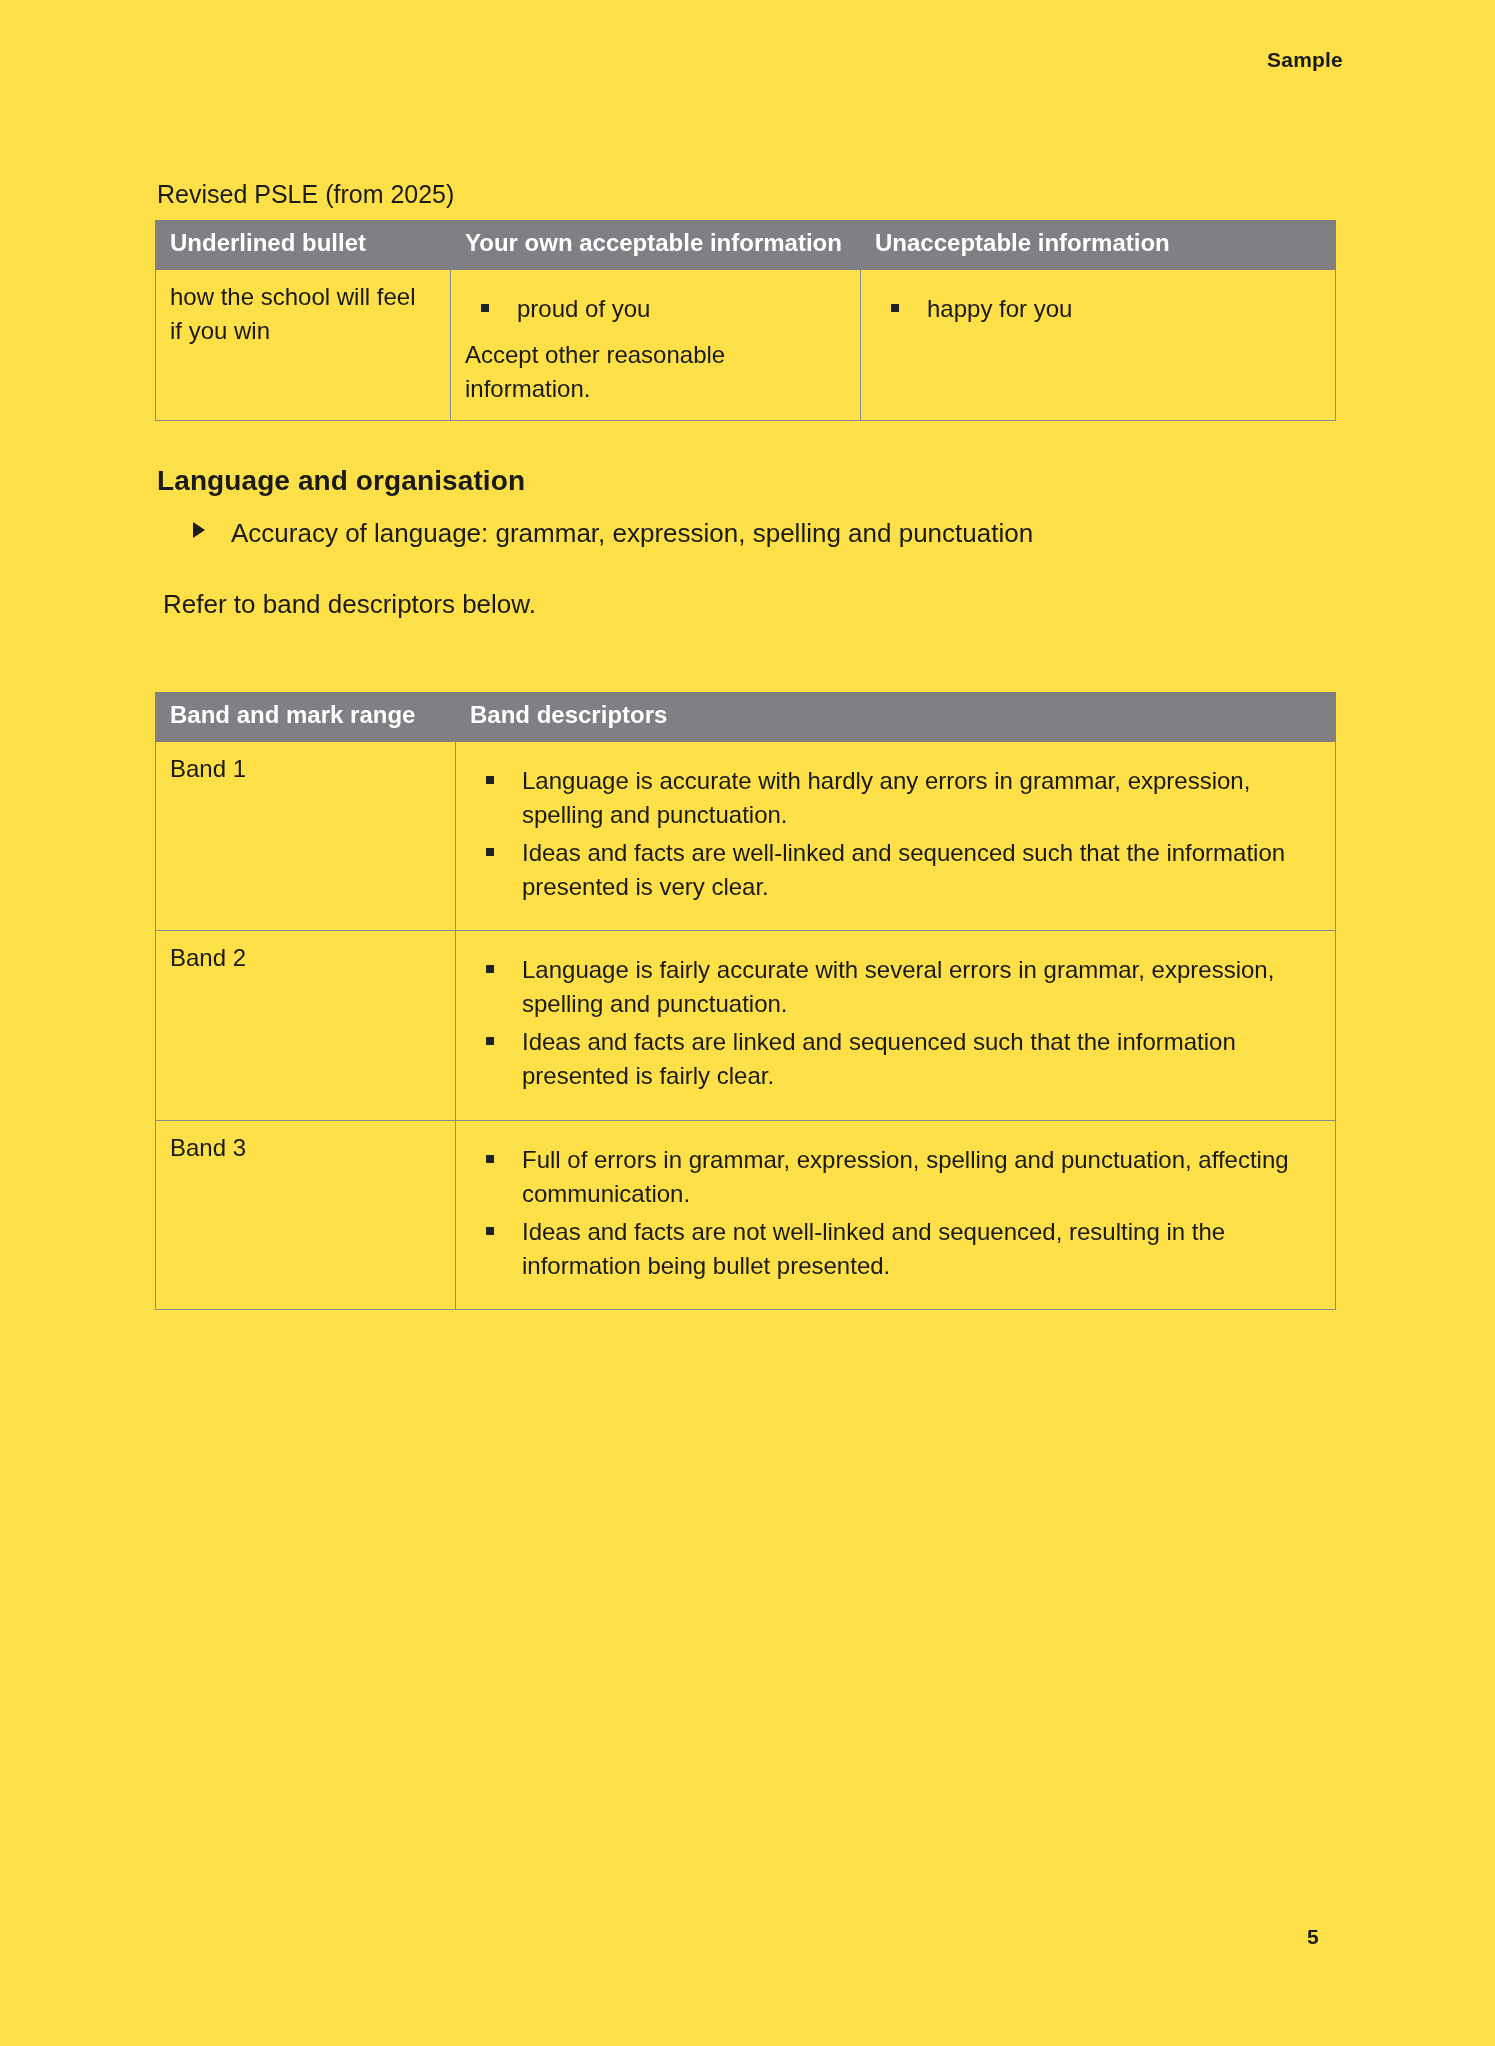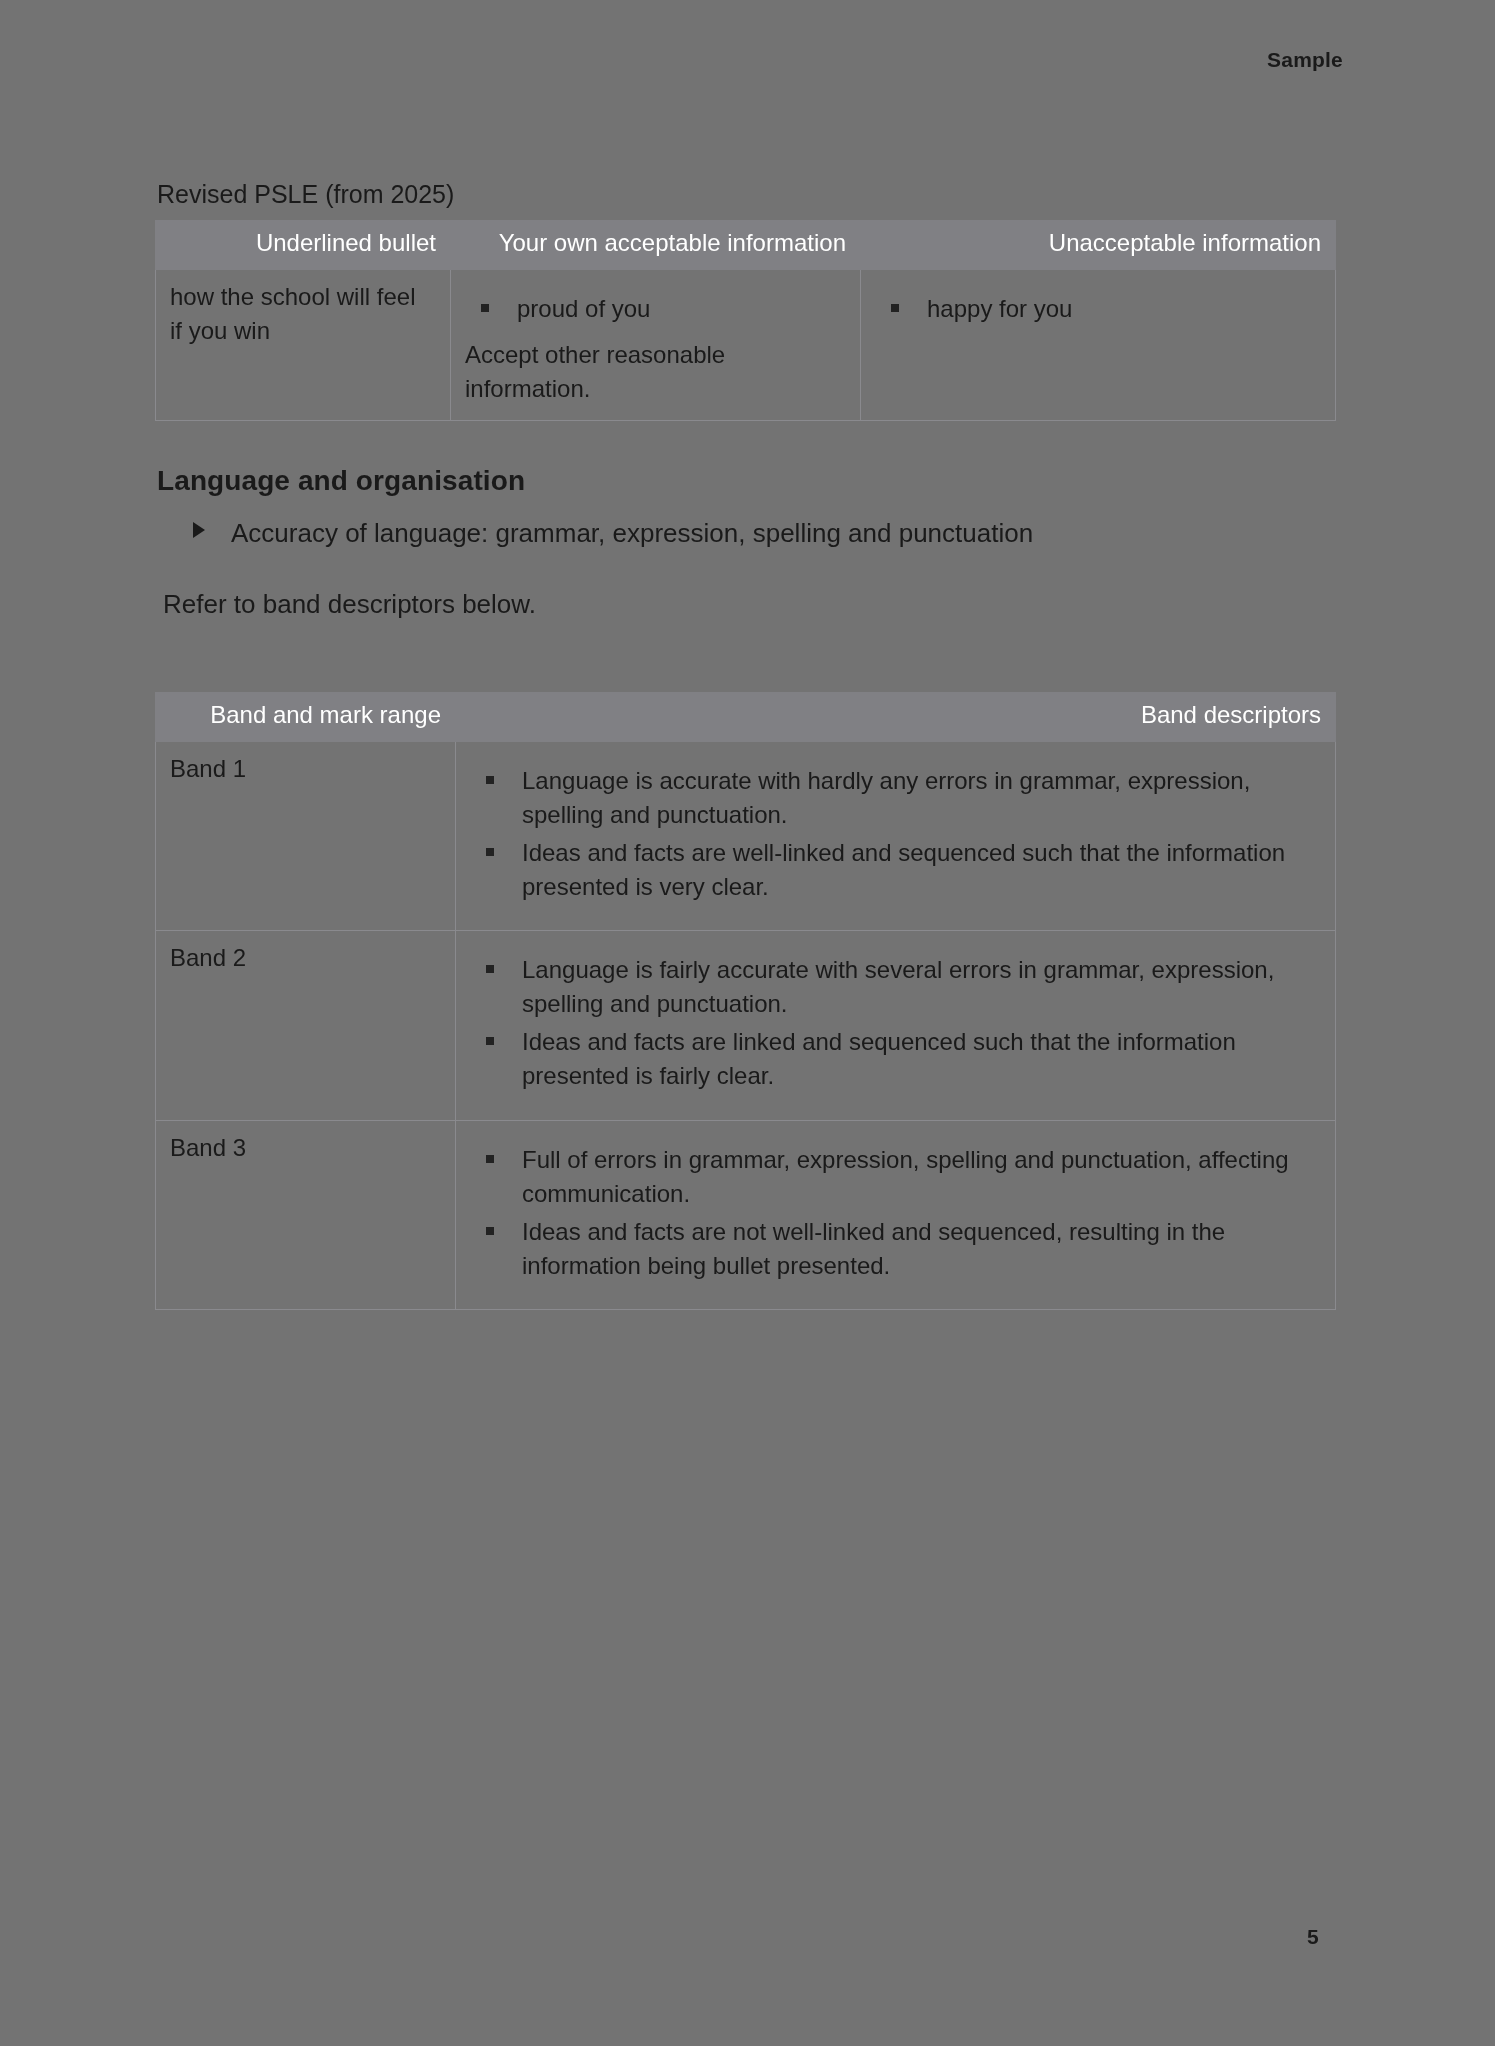--- a/index.html
+++ b/index.html
@@ -12,21 +12,21 @@
     height: 2046px;
     position: relative;
     font-family: "Liberation Sans", sans-serif;
     color: #1a1a1a;
     overflow: hidden;
   }
 
   .page {
     position: absolute;
     inset: 0;
-    background: #737373;
+    background: #fde047;
   }
 
   
   .running-header {
     position: absolute;
     top: 48px;
     right: 152px;
     font-size: 21px;
     font-weight: bold;
     letter-spacing: 0.2px;
@@ -56,23 +56,23 @@
   }
   table.doc-table th,
   table.doc-table td {
     border: 1px solid #8a8a8e;
     vertical-align: top;
     padding: 0;
   }
   table.doc-table thead th {
     background: #808084;
     color: #ffffff;
-    font-weight: normal;
+    font-weight: bold;
     font-size: 24px;
-    text-align: right;
+    text-align: left;
     padding: 8px 14px 11px 14px;
     border-color: #808084;
     line-height: 1.2;
   }
   table.doc-table tbody td {
     font-size: 24px;
     line-height: 1.42;
     padding: 10px 14px 14px 14px;
   }
 

